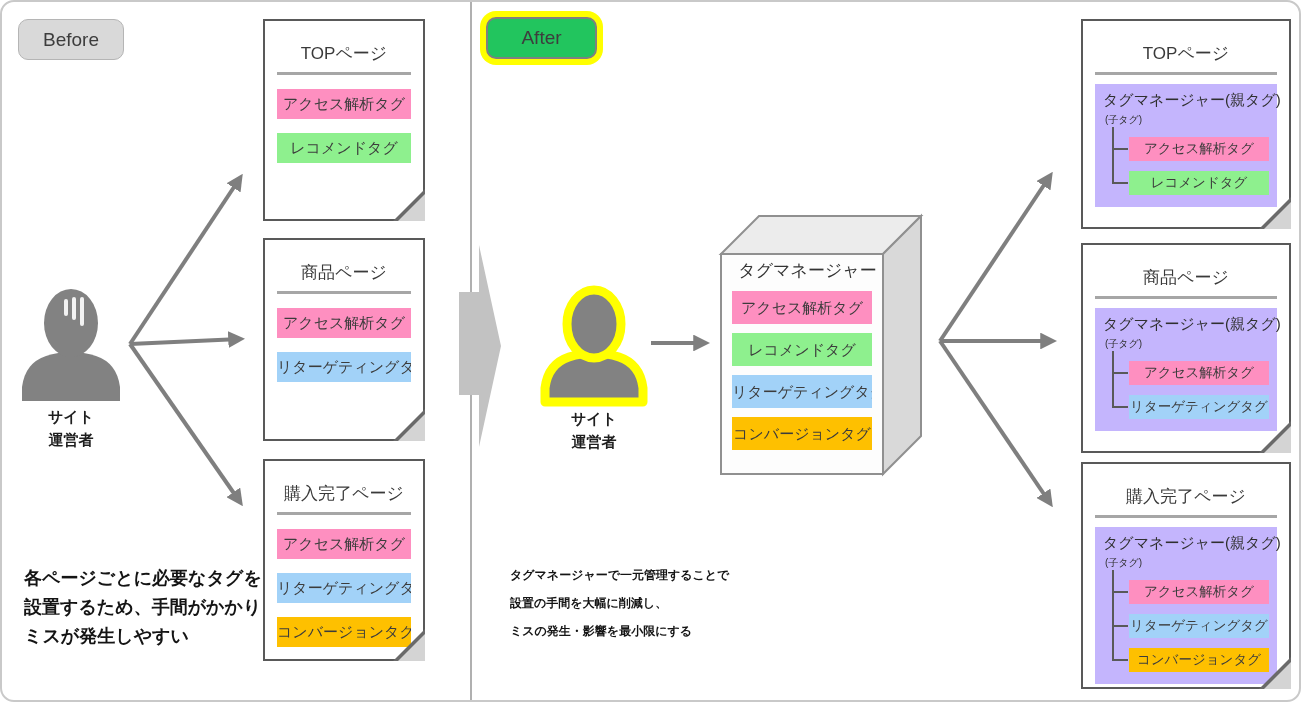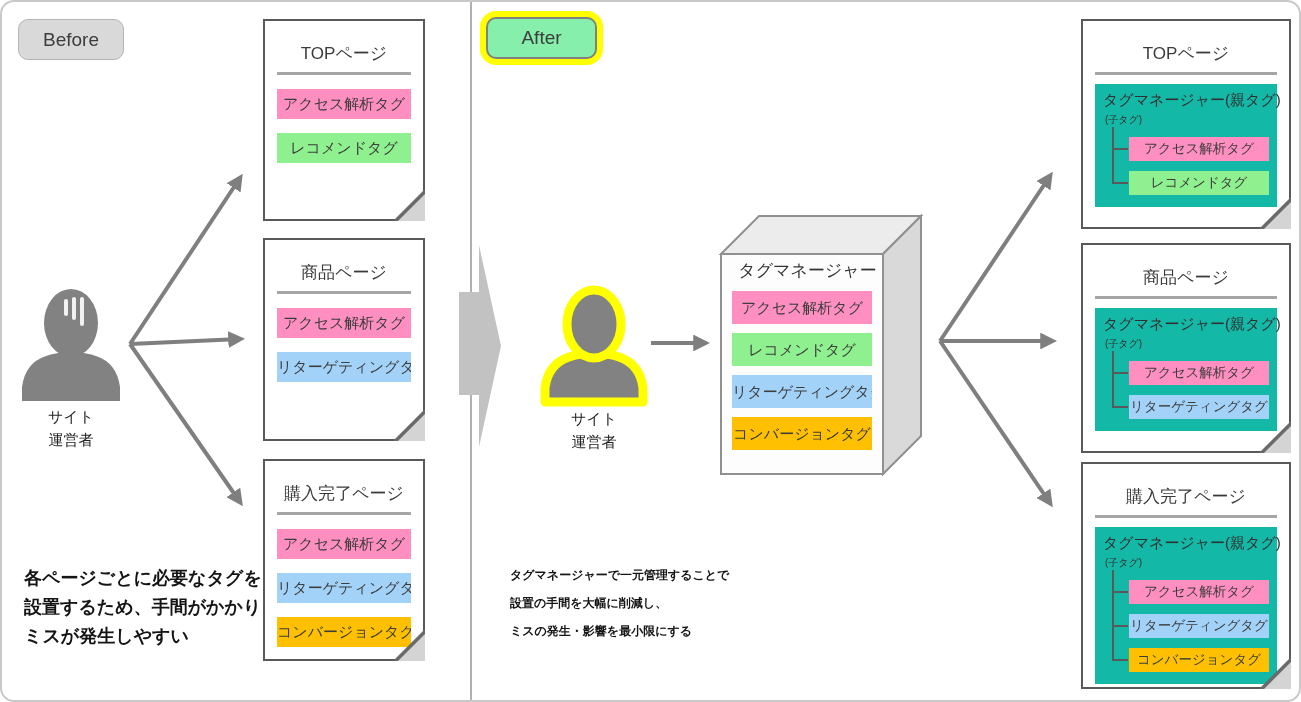--- a/index.html
+++ b/index.html
@@ -8,37 +8,37 @@
   #canvas { position:relative; width:1301px; height:702px; background:#ffffff;
             border:2px solid #c9c9c9; border-radius:14px; overflow:hidden; }
 
   
   .vdivider { position:absolute; left:468px; top:0; width:2px; height:702px; background:#b0b0b0; }
 
   
   .badge { position:absolute; display:flex; align-items:center; justify-content:center;
            font-size:19px; color:#3d3d3d; border-radius:10px;text-align:center; }
   .badge-before { left:16px; top:17px; width:106px; height:41px; background:#d9d9d9; border:1px solid #b5b5b5; }
-  .badge-after  { left:484px; top:15px; width:111px; height:42px; background:#86efac;
+  .badge-after  { left:484px; top:15px; width:111px; height:42px; background:#22c55e;
                   border:2px solid #808080; box-shadow:0 0 0 6px #ffff00; }
 
   
-  .person-label { position:absolute; width:108px; text-align:center; font-weight:normal;
+  .person-label { position:absolute; width:108px; text-align:center; font-weight:bold;
                   font-size:15px; line-height:1.5; color:#1f1f1f; }
 
   
   .bcard { position:absolute; left:261px; width:162px; background:#fff; border:2px solid #595959; }
   .acard { position:absolute; left:1079px; width:210px; background:#fff; border:2px solid #595959; }
   .card-title { margin-top:21px; text-align:center; font-size:17px; color:#3a3a3a; }
   .title-rule { height:3px; background:#a6a6a6; margin:7px 12px 0; }
   .tag { margin:14px 12px 0; height:30px; line-height:30px; text-align:center;
          font-size:15px; color:#3c3c3c; white-space:nowrap; overflow:hidden; }
 
   
-  .panel { margin:9px 12px 0; background:#14b8a6; padding:5px 8px 12px 8px; }
+  .panel { margin:9px 12px 0; background:#c4b5fd; padding:5px 8px 12px 8px; }
   .parent-tag { font-size:15px; color:#2f2f2f; white-space:nowrap; margin-top:2px; }
   .child-tag { font-size:10px; color:#2f2f2f; margin:3px 0 0 2px; }
   .trow { display:flex; align-items:center; margin-top:10px; }
   .branch { width:26px; position:relative; align-self:stretch; }
   .branch::before { content:""; position:absolute; left:9px; top:-10px; bottom:0; border-left:2px solid #595959; }
   .trow:last-child .branch::before { bottom:50%; }
   .branch::after { content:""; position:absolute; left:9px; right:1px; top:calc(50% - 1px); border-top:2px solid #595959; }
   .atag { flex:1; height:24px; line-height:24px; text-align:center; font-size:13.5px;
           color:#3c3c3c; white-space:nowrap; overflow:hidden; }
 

